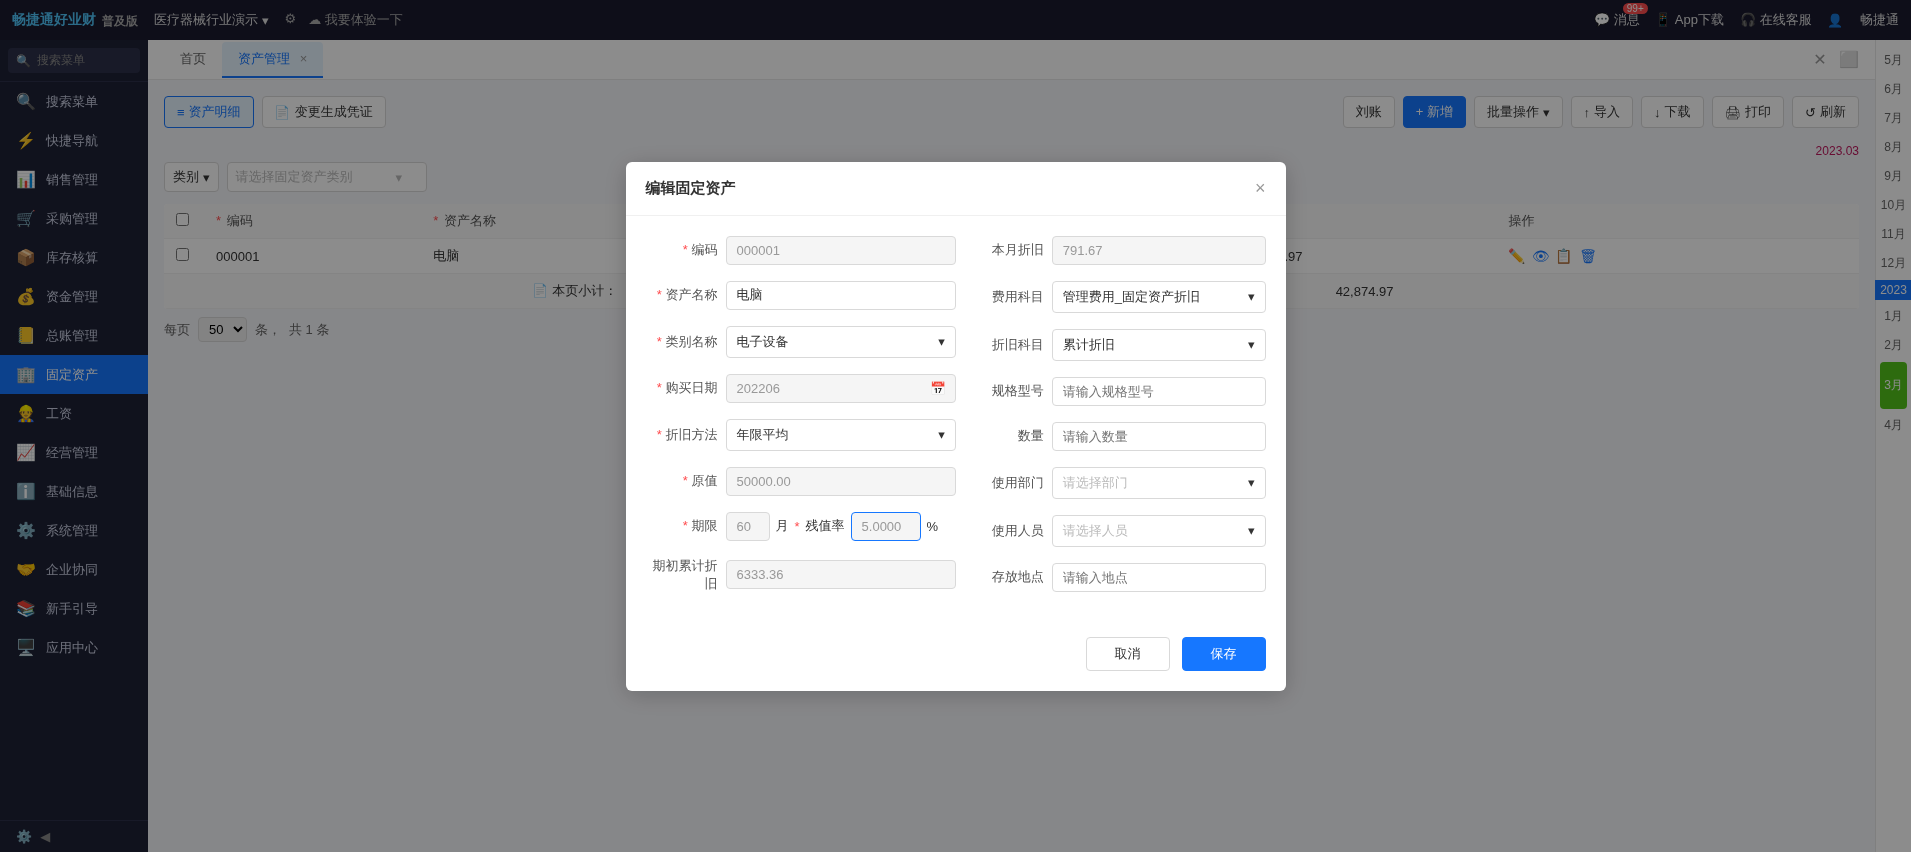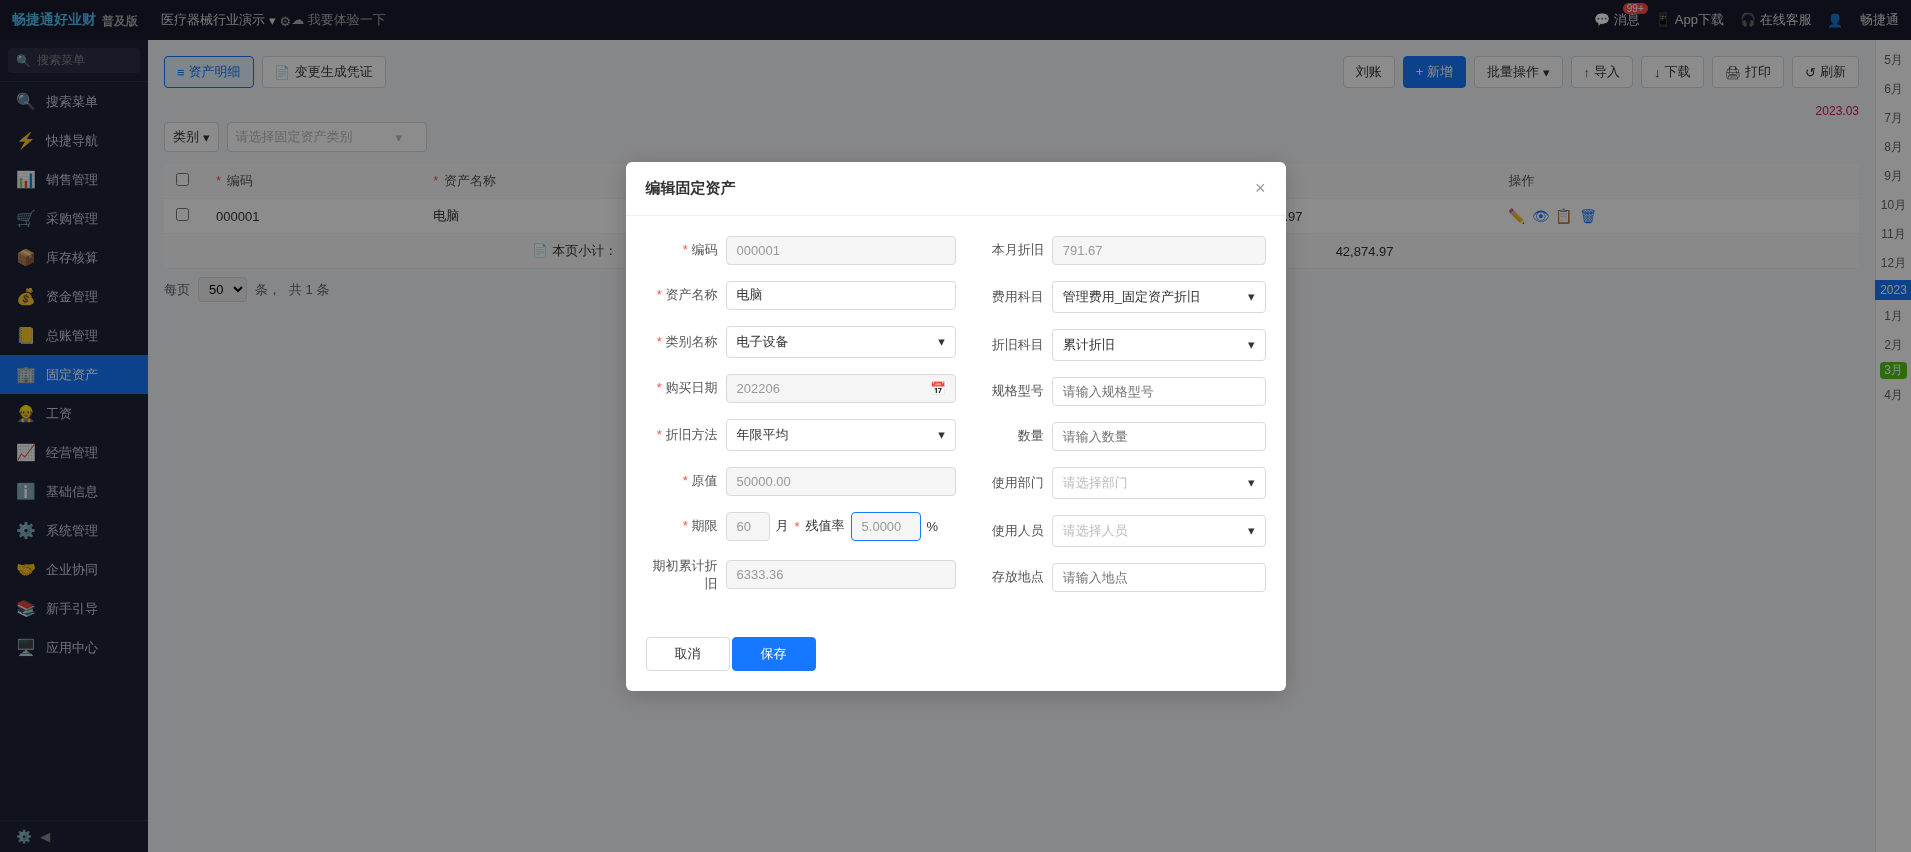--- a/index.html
+++ b/index.html
@@ -8,21 +8,21 @@
     
     .app-container { display: flex; flex-direction: column; height: 852px; width: 1911px; }
     .top-bar { height: 40px; background: #1a1a2e; display: flex; align-items: center; padding: 0 12px; color: #fff; flex-shrink: 0; }
     .main-area { display: flex; flex: 1; overflow: hidden; }
     .sidebar { width: 148px; background: #1e2235; display: flex; flex-direction: column; color: #c8cce0; flex-shrink: 0; }
     .content-area { flex: 1; display: flex; flex-direction: column; overflow: hidden; }
 
     
     .top-bar-logo { display: flex; align-items: center; gap: 6px; font-size: 14px; font-weight: bold; color: #4fc3f7; }
     .top-bar-logo .version { font-size: 12px; color: #aaa; margin-top: 2px; }
-    .top-bar-middle { flex: 1; display: flex; align-items: flex-end; gap: 0; margin-left: 23px; }
+    .top-bar-middle { flex: 1; display: flex; align-items: flex-start; gap: 12px; margin-left: 16px; }
     .company-selector { display: flex; align-items: center; gap: 4px; color: #ddd; font-size: 13px; cursor: pointer; }
     .settings-icon { color: #aaa; cursor: pointer; margin-left: 4px; }
     .experience-btn { color: #aaa; font-size: 13px; cursor: pointer; }
     .top-bar-right { display: flex; align-items: center; gap: 16px; color: #ddd; font-size: 13px; }
     .notification-badge { position: relative; }
     .badge { background: #ff4d4f; color: white; font-size: 10px; border-radius: 8px; padding: 0 4px; position: absolute; top: -8px; right: -8px; }
     .user-name { color: #ddd; }
 
     
     .sidebar-search { padding: 8px; border-bottom: 1px solid #2d3149; }
@@ -55,31 +55,31 @@
     .data-table th { background: #fafafa; border-bottom: 1px solid #f0f0f0; padding: 8px 12px; text-align: left; color: #555; font-weight: 500; white-space: nowrap; }
     .data-table td { border-bottom: 1px solid #f0f0f0; padding: 8px 12px; color: #333; }
     .required-star { color: #ff4d4f; margin-right: 2px; }
     .table-footer { display: flex; align-items: center; gap: 8px; padding: 8px 0; color: #666; font-size: 13px; }
     .page-select { border: 1px solid #d9d9d9; border-radius: 4px; padding: 3px 6px; font-size: 13px; }
 
     
     .right-panel { width: 36px; background: #fff; border-left: 1px solid #e8e8e8; display: flex; flex-direction: column; align-items: center; padding: 8px 0; gap: 4px; flex-shrink: 0; }
     .month-item { font-size: 12px; color: #666; padding: 4px 0; cursor: pointer; writing-mode: horizontal-tb; text-align: center; }
     .month-item.current { background: #1677ff; color: #fff; border-radius: 4px; padding: 3px 15px; }
-    .month-item.highlight { background: #52c41a; color: #fff; border-radius: 4px; padding: 0 4px; }
+    .month-item.highlight { background: #52c41a; color: #fff; border-radius: 4px; padding: 15px 4px; }
 
     
     .modal-overlay { position: fixed; inset: 0; background: rgba(0,0,0,0.45); z-index: 1000; display: flex; align-items: center; justify-content: center; }
     .modal { background: #fff; border-radius: 6px; width: 660px; padding: 0; box-shadow: 0 4px 24px rgba(0,0,0,0.2); }
     .modal-header { display: flex; align-items: center; justify-content: space-between; padding: 16px 20px; border-bottom: 1px solid #f0f0f0; }
     .modal-title { font-size: 15px; font-weight: 600; color: #333; }
     .modal-close { cursor: pointer; color: #999; font-size: 18px; }
     .modal-body { padding: 20px; }
     .modal-note { font-size: 12px; color: #ff4d4f; padding: 4px 0 12px 0; }
-    .modal-footer { display: flex; justify-content: flex-start; gap: 2px; padding: 8px 20px 20px; }
+    .modal-footer { display: flex; justify-content: flex-end; gap: 12px; padding: 8px 20px 20px; }
     .btn-cancel { padding: 7px 28px; border: 1px solid #d9d9d9; border-radius: 4px; background: #fff; color: #333; cursor: pointer; font-size: 13px; }
     .btn-save { padding: 7px 28px; border: 1px solid #1677ff; border-radius: 4px; background: #1677ff; color: #fff; cursor: pointer; font-size: 13px; }
 
     .two-col { display: grid; grid-template-columns: 1fr 1fr; gap: 0 16px; }
     .col-form-item { display: flex; align-items: center; margin-bottom: 16px; }
     .col-form-label { width: 80px; text-align: right; font-size: 13px; color: #555; flex-shrink: 0; padding-right: 8px; }
     .col-form-input { flex: 1; border: 1px solid #d9d9d9; border-radius: 4px; padding: 6px 10px; font-size: 13px; color: #333; }
     .col-form-input.disabled { background: #f5f5f5; color: #999; }
     .col-form-select { flex: 1; border: 1px solid #d9d9d9; border-radius: 4px; padding: 6px 10px; font-size: 13px; color: #333; display: flex; align-items: center; justify-content: space-between; cursor: pointer; }
     .col-form-placeholder { color: #bbb; }
@@ -208,20 +208,33 @@
         </div>
       </div>
       <div class="sidebar-bottom">
         <span>⚙️</span>
         <span>◀</span>
       </div>
     </div>
 
     <div class="content-area">
 
+      <div class="tab-bar">
+        <div class="tab">
+          <span>首页</span>
+        </div>
+        <div class="tab active">
+          <span>资产管理</span>
+          <span class="tab-close">×</span>
+        </div>
+        <div class="tab-maximize">
+          <span style="margin-right:8px;">✕</span>
+          <span>⬜</span>
+        </div>
+      </div>
 
       <div class="page-content">
 
         <div class="toolbar">
           <div class="toolbar-btn active">
             <span>≡</span>
             <span>资产明细</span>
           </div>
           <div class="toolbar-btn">
             <span>📄</span>

